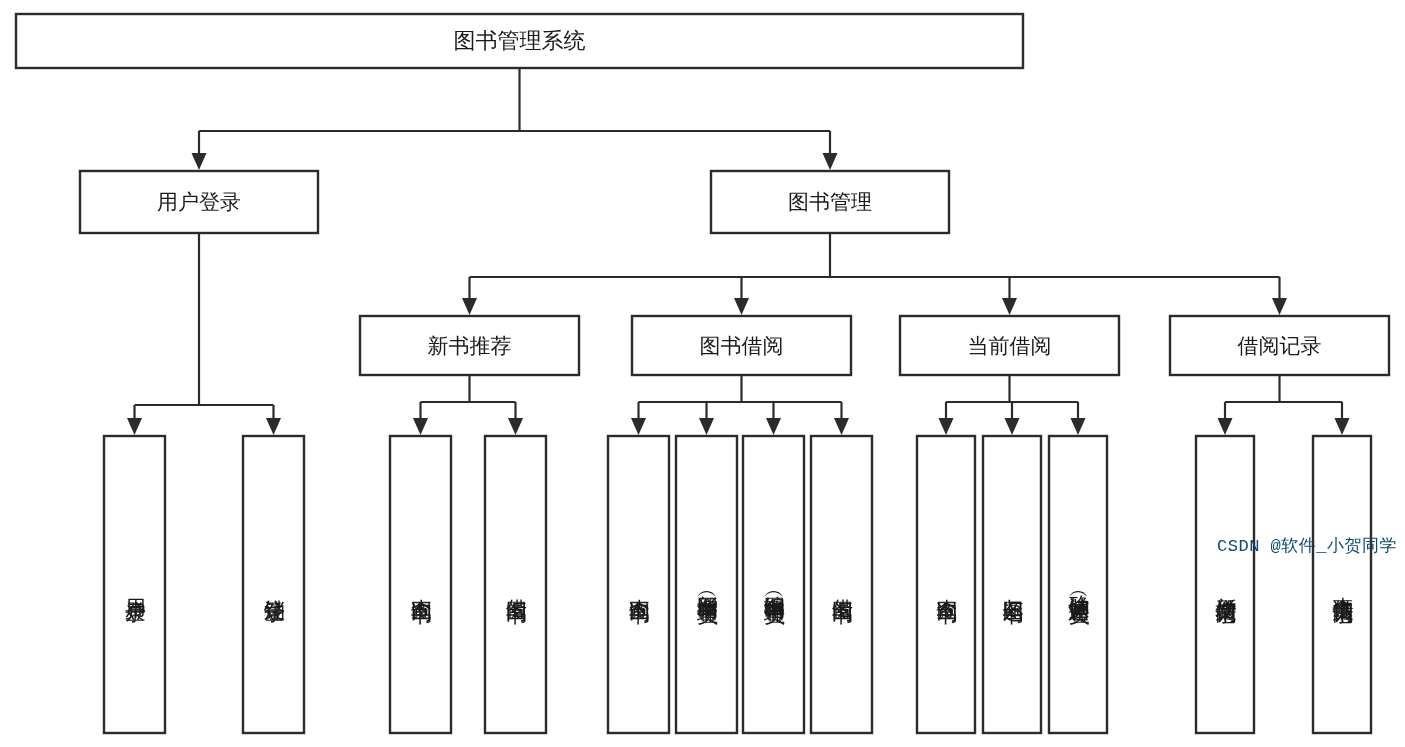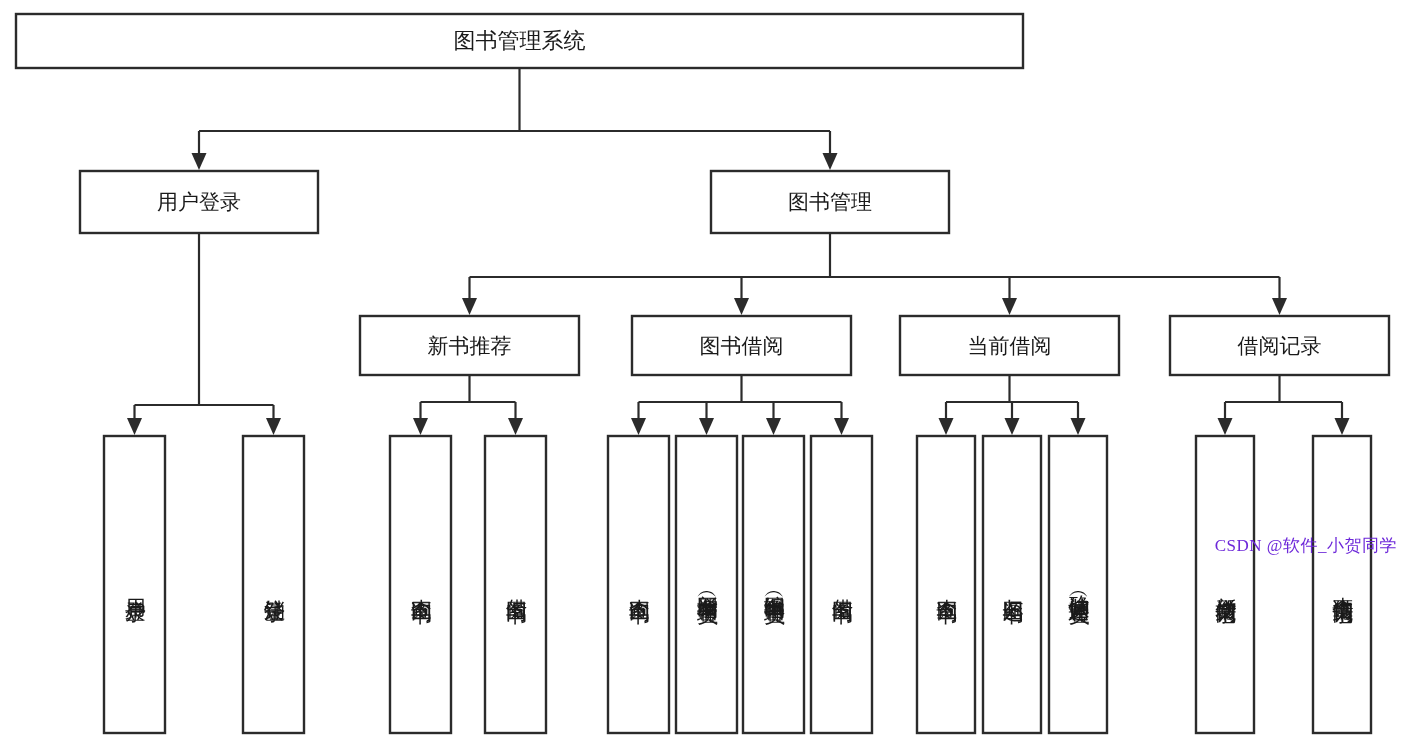--- a/index.html
+++ b/index.html
@@ -66,23 +66,23 @@
     align-items: flex-start;
     justify-content: center;
     text-align: left;
     pointer-events: none;
     user-select: none;
   }
   .watermark {
     position: absolute;
     right: 8px;
     bottom: 4px;
-    font-family: Liberation Serif, serif;
+    font-family: Liberation Mono, monospace;
     font-size: 17px;
-    color: #6d28d9;
+    color: #0c4a6e;
     letter-spacing: 0.5px;
     white-space: nowrap;
   }
 </style>
 </head>
 <body>
 
 <div id="diagram-root">
 
   <svg class="flow-svg" viewBox="0 0 1405 747" xmlns="http://www.w3.org/2000/svg">

